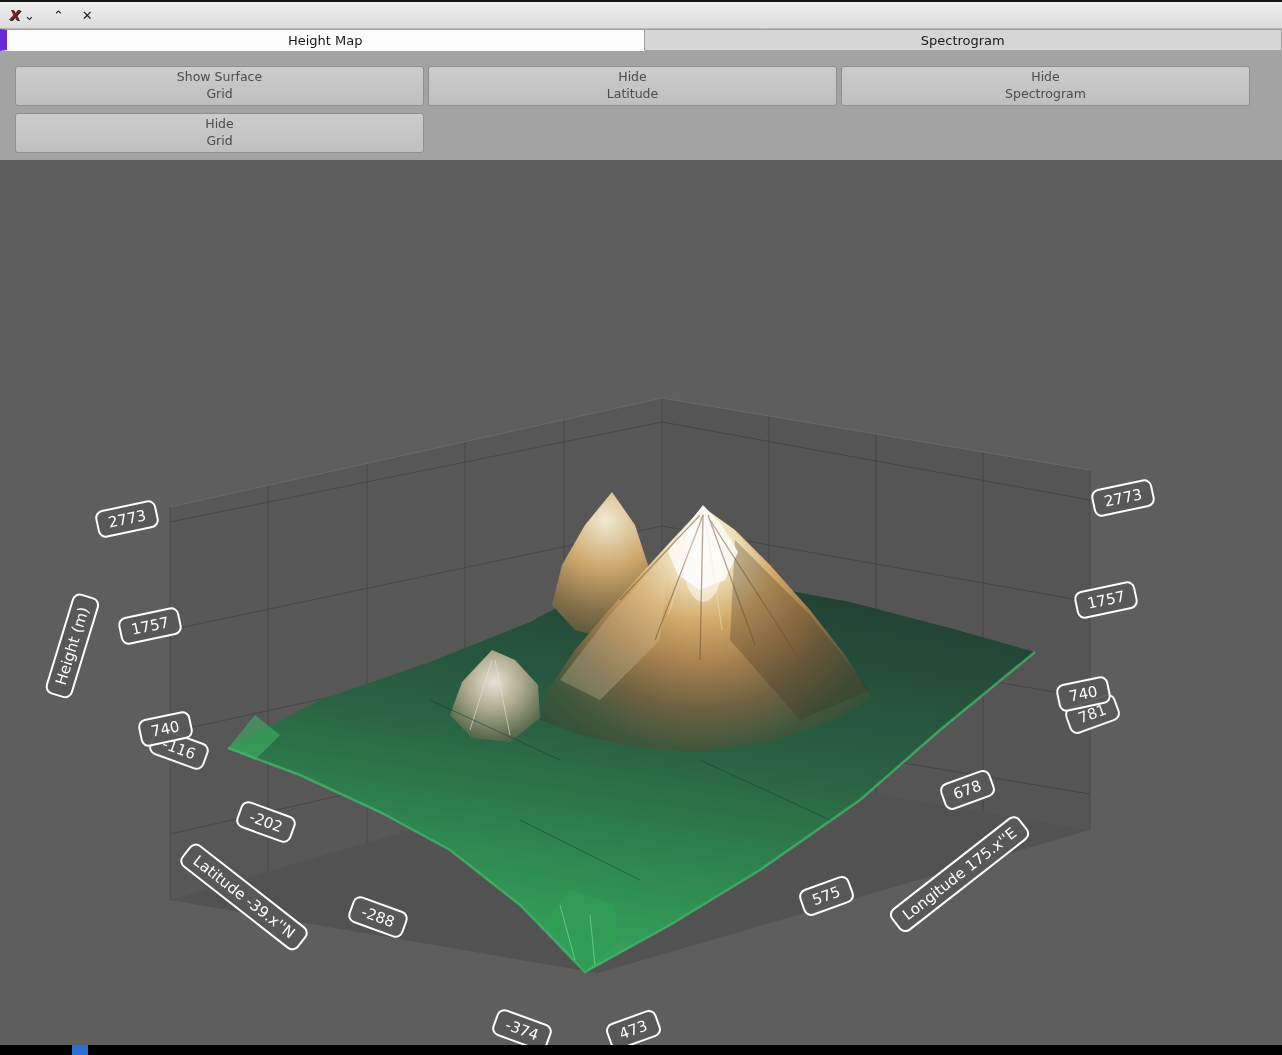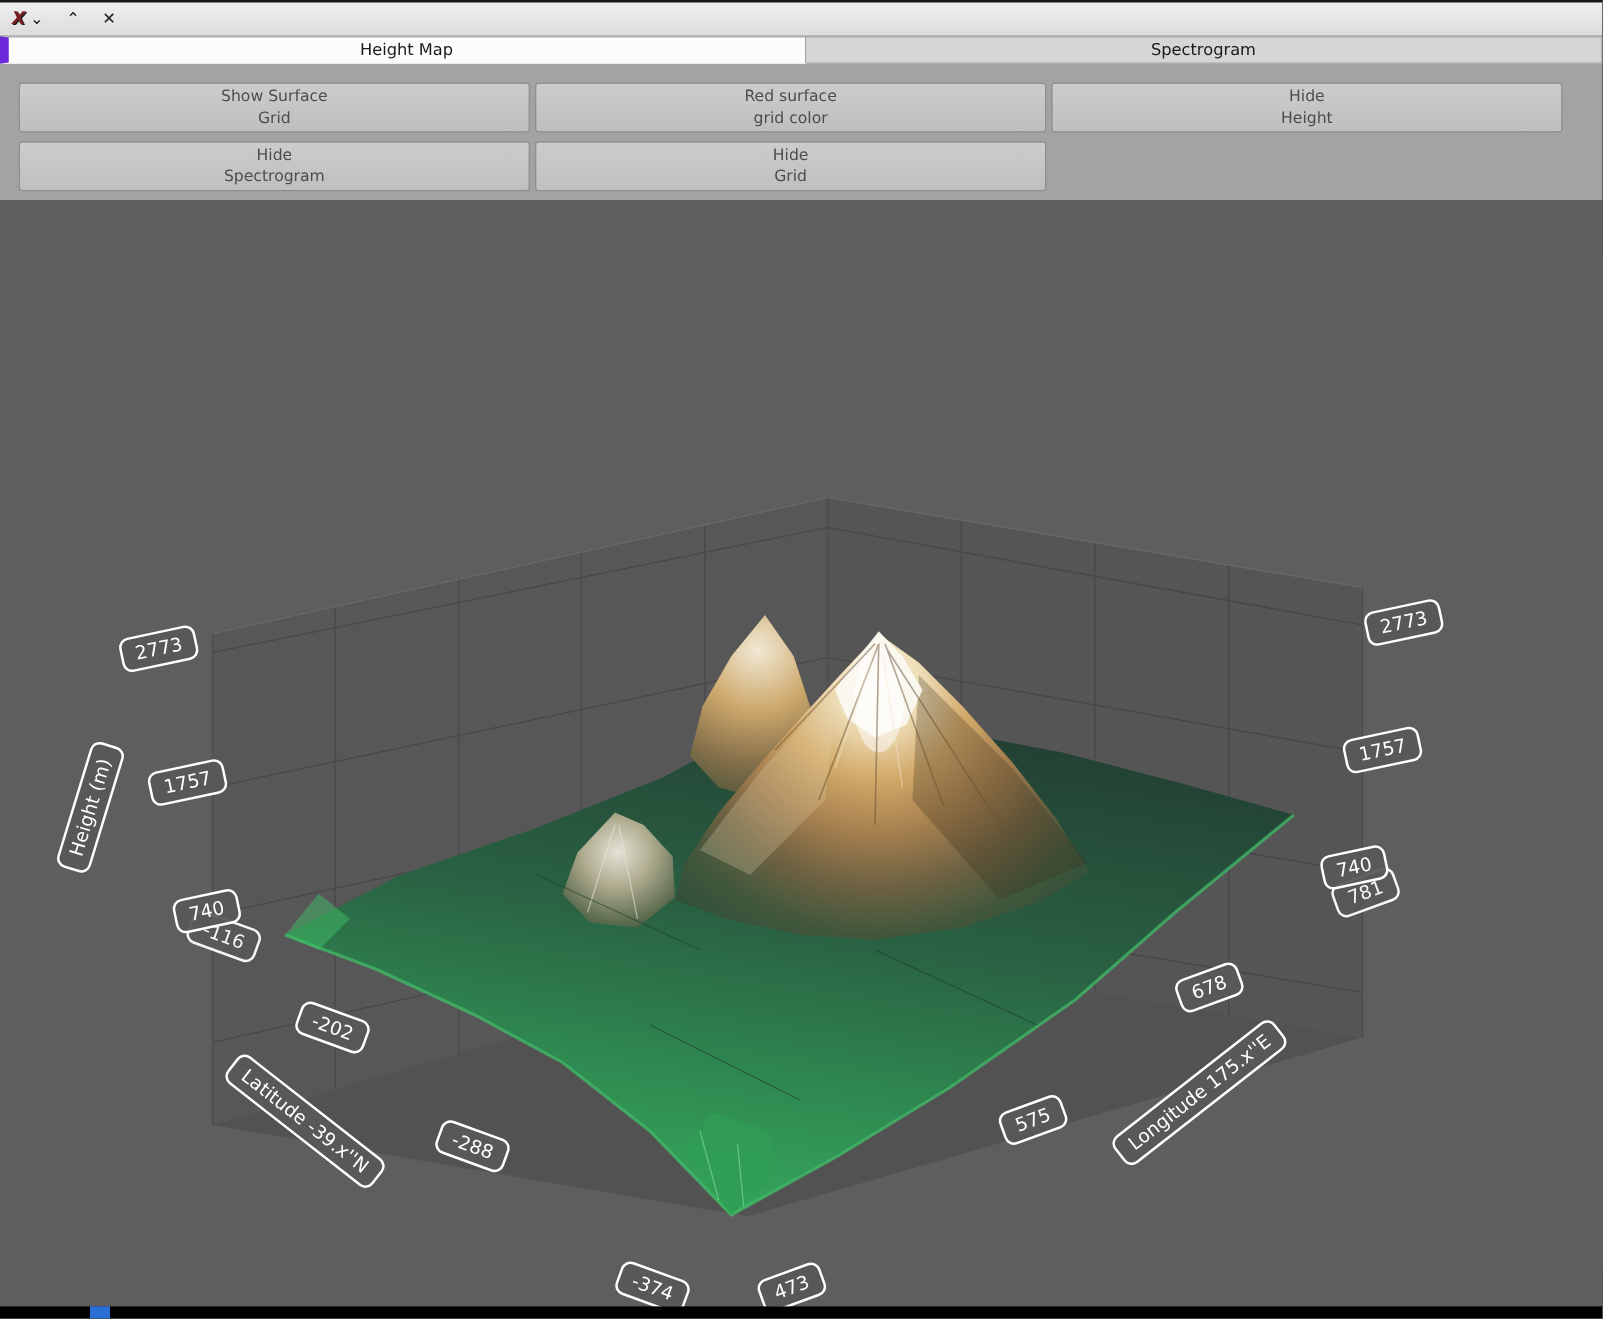--- a/index.html
+++ b/index.html
@@ -51,26 +51,22 @@
     <div class="tab active">Height Map</div>
     <div class="tab">Spectrogram</div>
   </div>
 
   <div class="toolbar">
     <div class="tbtn">
       <span>Show Surface</span>
       <span>Grid</span>
     </div>
     <div class="tbtn">
-      <span>Red surface</span>
-      <span>grid color</span>
-    </div>
-    <div class="tbtn">
       <span>Hide</span>
-      <span>Height</span>
+      <span>Latitude</span>
     </div>
     <div class="tbtn">
       <span>Hide</span>
       <span>Spectrogram</span>
     </div>
     <div class="tbtn">
       <span>Hide</span>
       <span>Grid</span>
     </div>
   </div>

